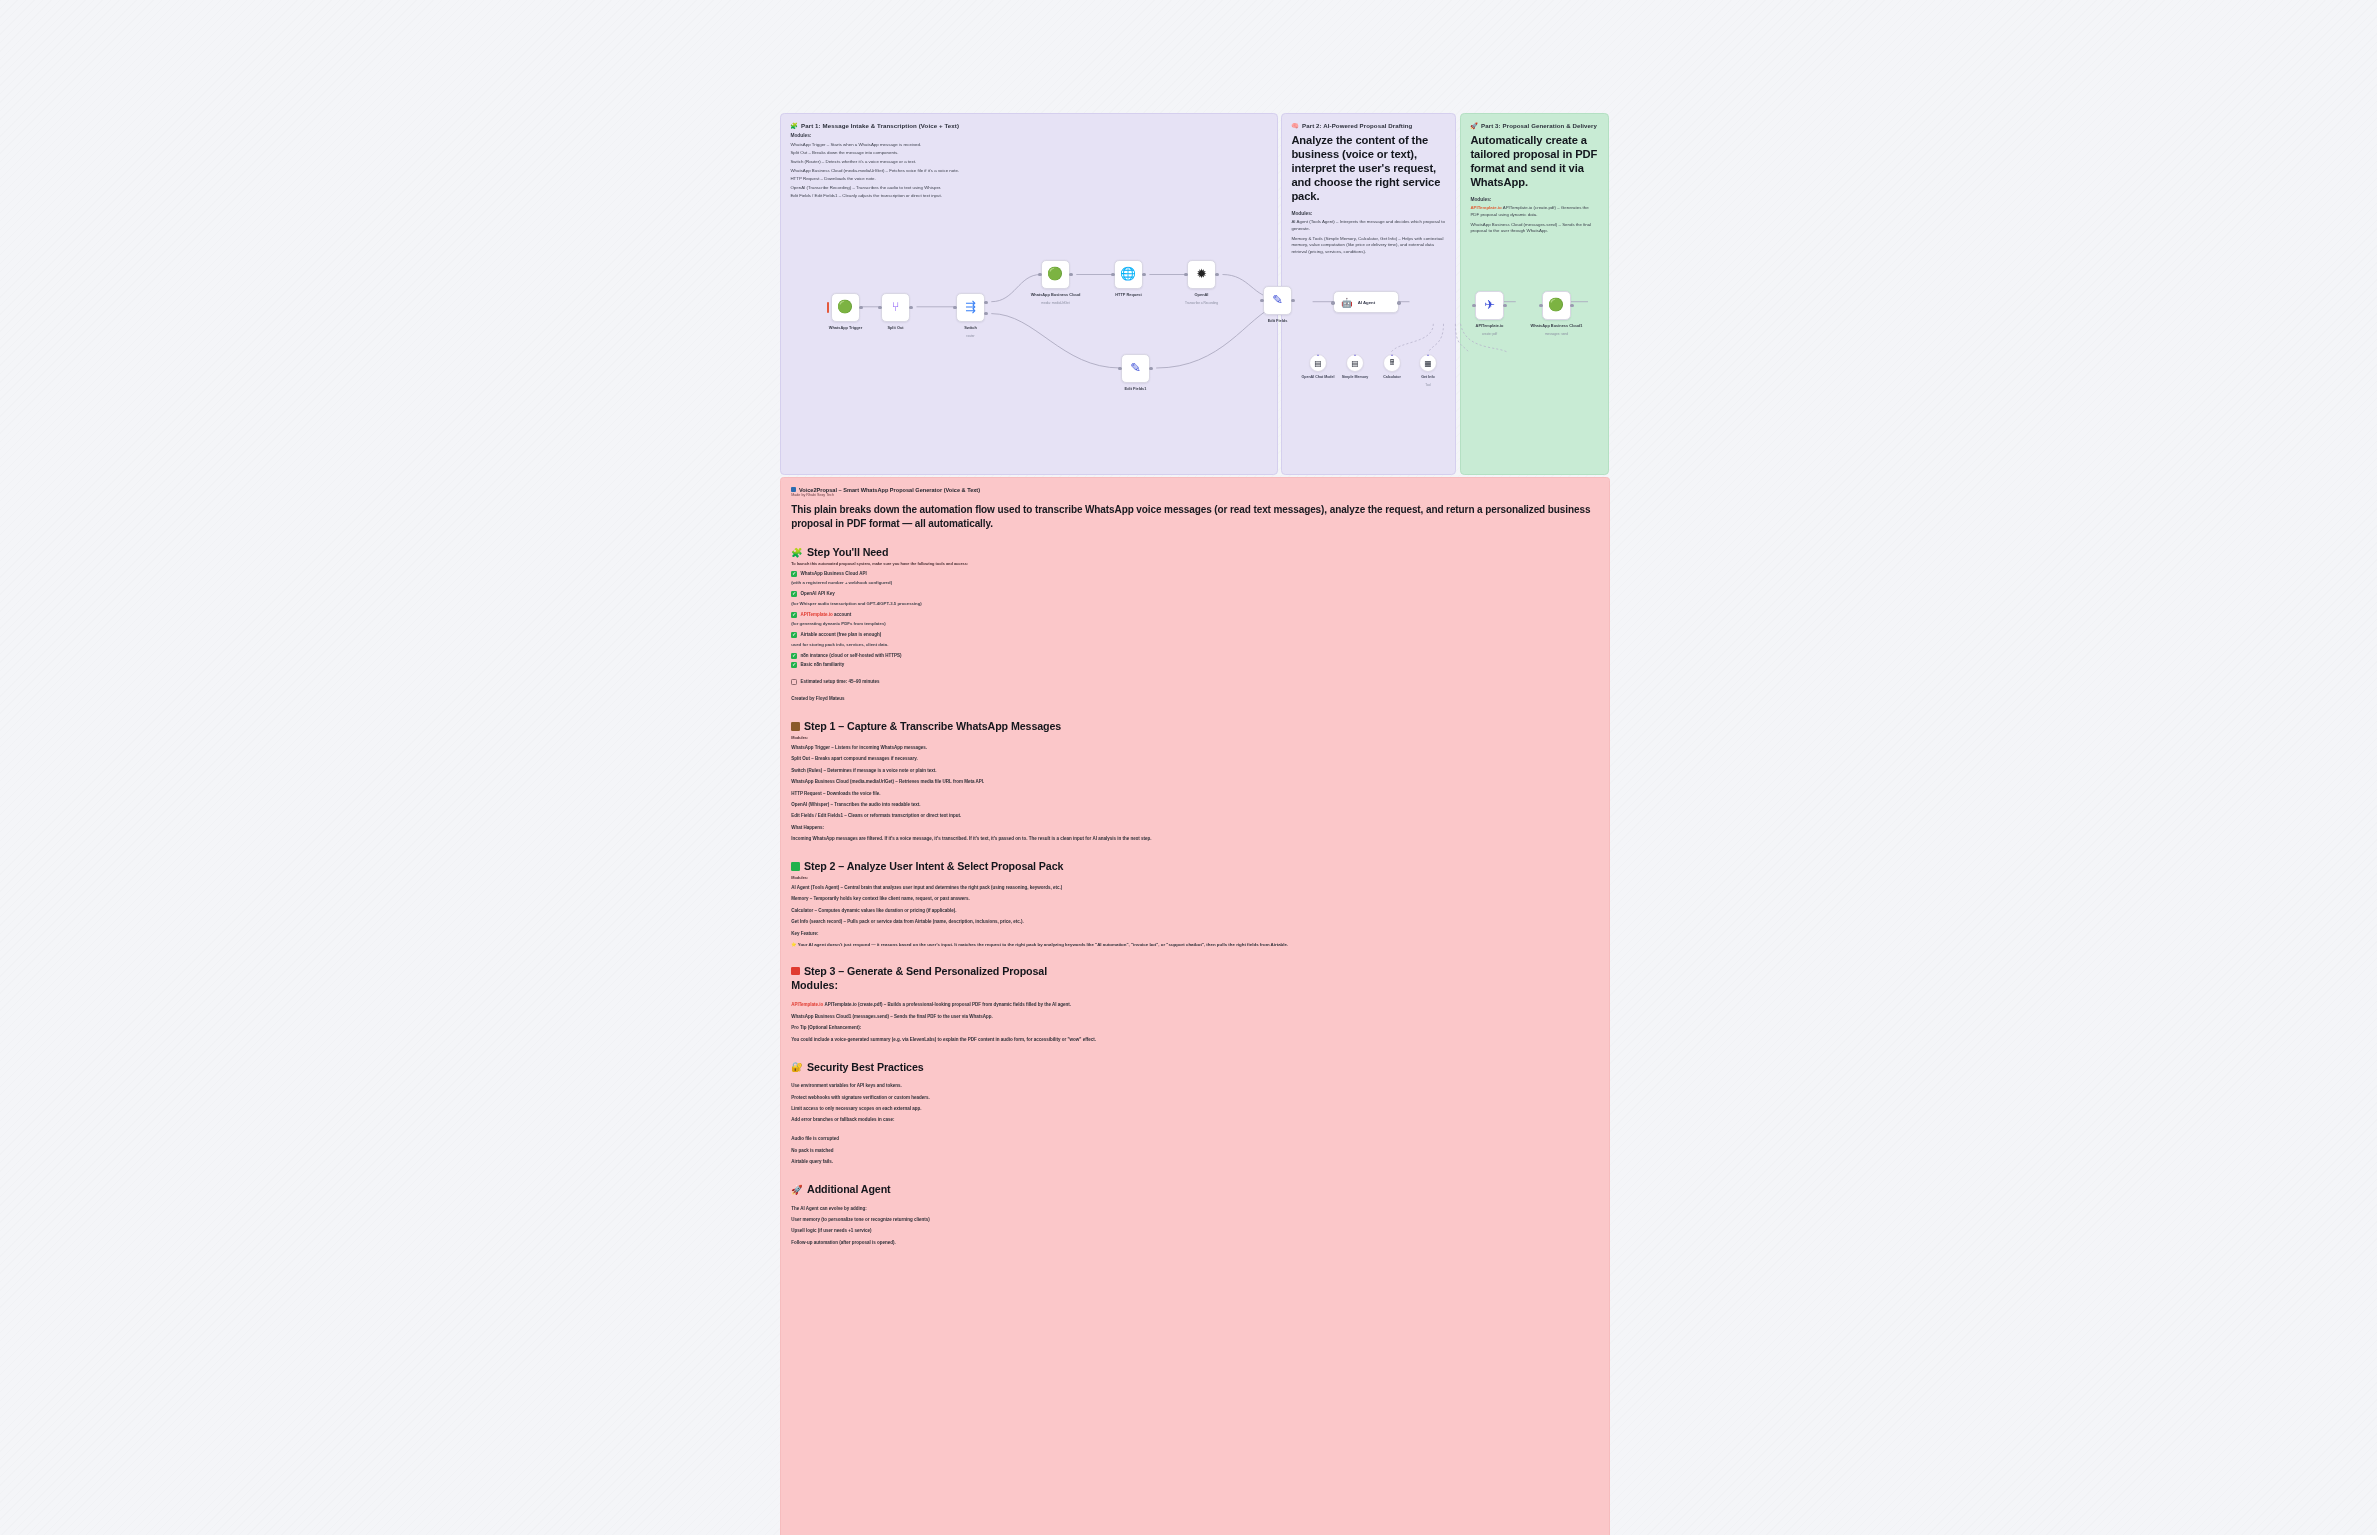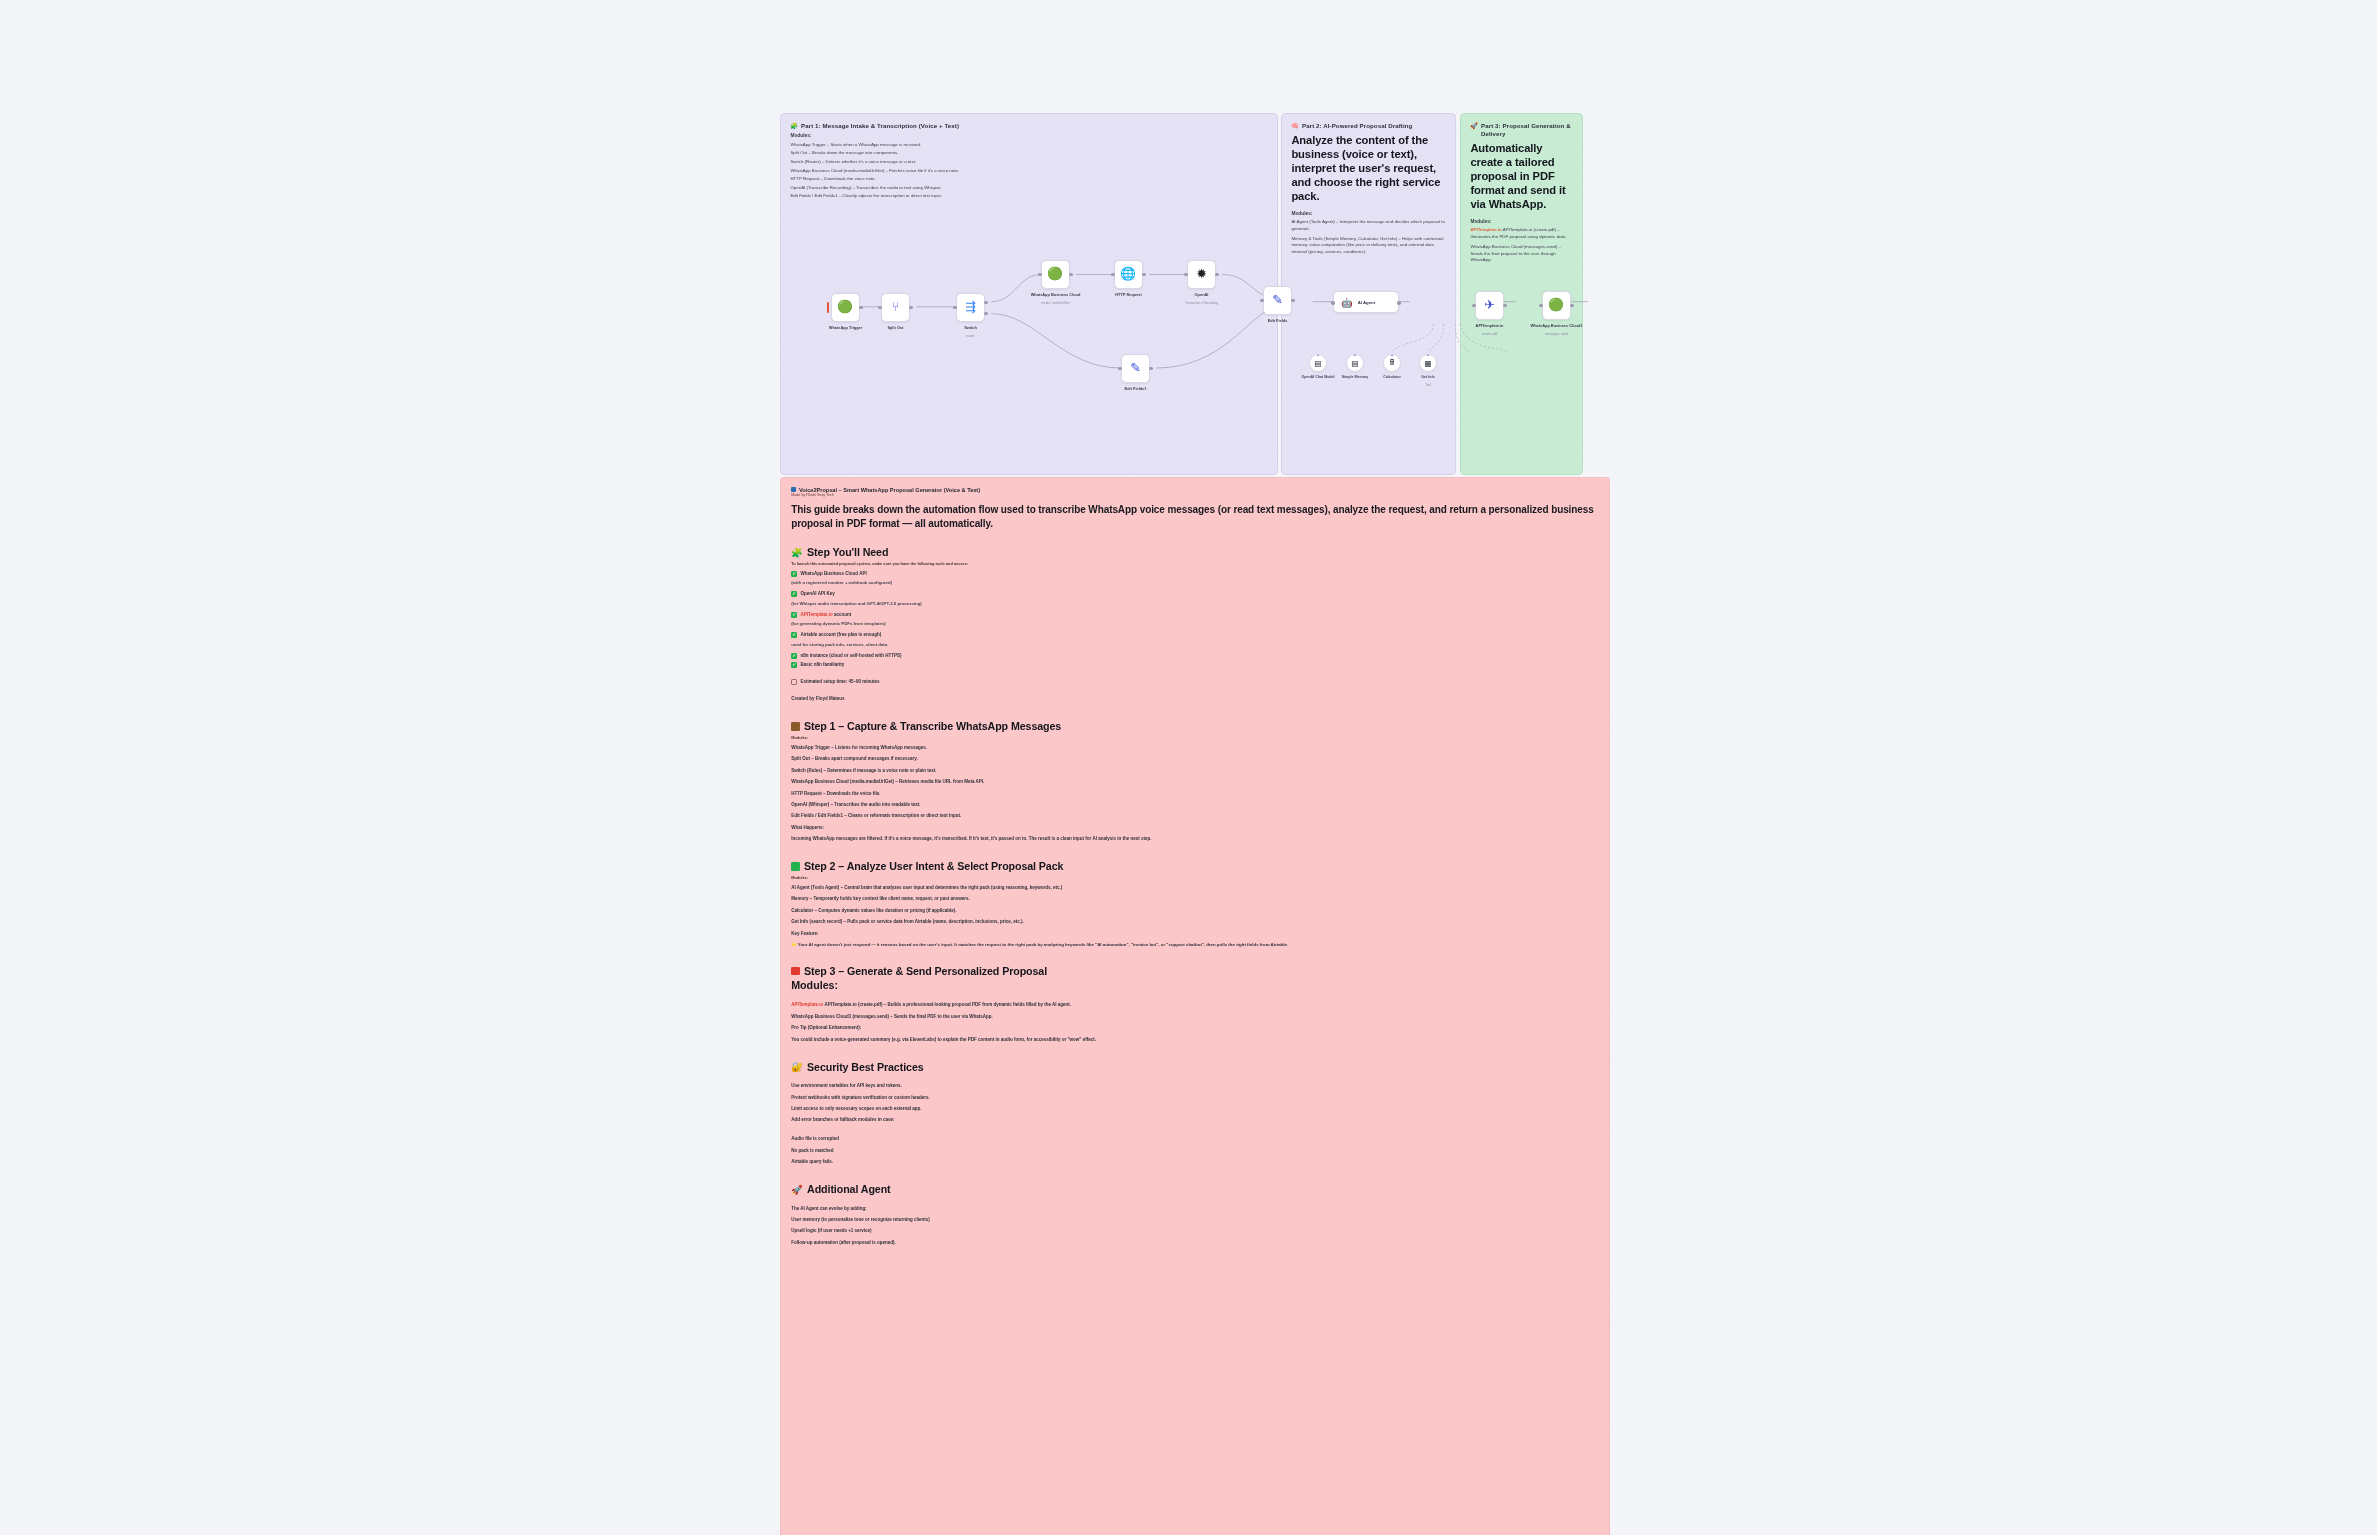--- a/index.html
+++ b/index.html
@@ -166,21 +166,21 @@
         <span class="emoji">🧠</span>
         <span>Part 2: AI-Powered Proposal Drafting</span>
       </div>
       <div class="note-head">Analyze the content of the business (voice or text), interpret the user's request, and choose the right service pack.</div>
       <div class="note-sub">Modules:</div>
       <div class="note-line">AI Agent (Tools Agent) – Interprets the message and decides which proposal to generate.</div>
       <div class="note-line">Memory &amp; Tools (Simple Memory, Calculator, Get Info) – Helps with contextual memory, value computation (like price or delivery time), and external data retrieval (pricing, services, conditions).</div>
     </div>
   </div>
 
-  <div class="panel green" id="p3" style="left:1460px; top:113px; width:123px; height:362px;">
+  <div class="panel green" id="p3" style="left:1460px; top:113px; width:149px; height:362px;">
     <div class="panel-pad">
       <div class="note-kicker">
         <span class="emoji">🚀</span>
         <span>Part 3: Proposal Generation &amp; Delivery</span>
       </div>
       <div class="note-head">Automatically create a tailored proposal in PDF format and send it via WhatsApp.</div>
       <div class="note-sub">Modules:</div>
       <div class="note-line">
         <span class="hl">APITemplate.io</span>
         <span>APITemplate.io (create.pdf) – Generates the PDF proposal using dynamic data.</span>
@@ -339,21 +339,21 @@
     <div class="sub">messages: send</div>
   </div>
 
   <div id="doc">
 
     <div class="d-kicker">
       <span class="sq"></span>
       <span>Voice2Propsal – Smart WhatsApp Proposal Generator (Voice &amp; Text)</span>
     </div>
     <div class="d-byline">Made by Rhabi Sexy Tech</div>
-    <div class="d-intro">This guide breaks down the automation flow used to transcribe WhatsApp voice messages (or read text messages), analyze the request, and return a personalized business proposal in PDF format — all automatically.</div>
+    <div class="d-intro">This plain breaks down the automation flow used to transcribe WhatsApp voice messages (or read text messages), analyze the request, and return a personalized business proposal in PDF format — all automatically.</div>
 
     <h2>
       <span class="ic">🧩</span>
       <span>Step You'll Need</span>
     </h2>
     <div class="lbl">To launch this automated proposal system, make sure you have the following tools and access:</div>
 
     <div class="chk">
       <span class="tick">✓</span>
       <span>WhatsApp Business Cloud API</span>

